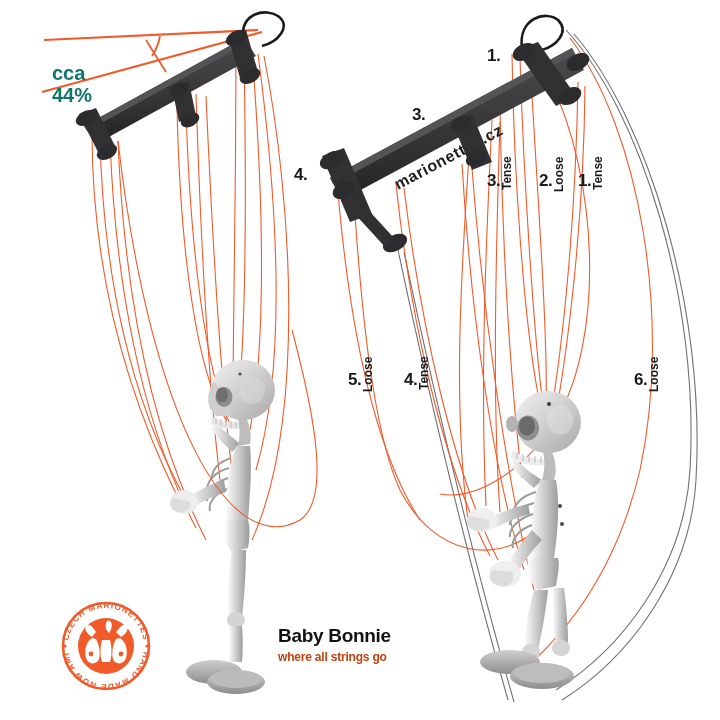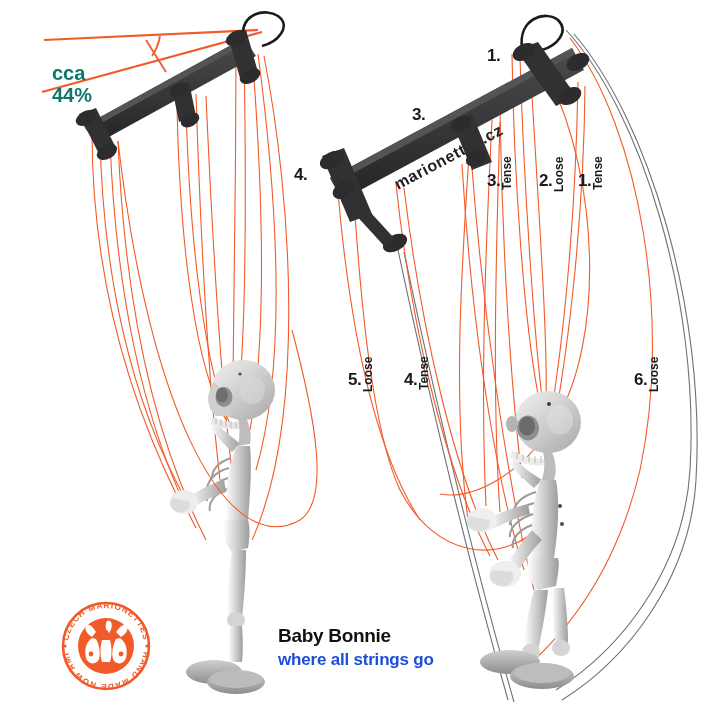--- a/index.html
+++ b/index.html
@@ -7,21 +7,21 @@
        font-family:"Liberation Sans", sans-serif;}
   #stage{position:absolute;inset:0;width:720px;height:720px;}
   svg.layer{position:absolute;left:0;top:0;width:720px;height:720px;overflow:visible;}
   .lbl{position:absolute;font-weight:bold;color:#1a1a1a;line-height:1;white-space:nowrap;}
   .num{font-size:17px;font-weight:900;letter-spacing:-0.5px;}
   .state{font-size:12px;font-weight:700;}
   .vert{transform-origin:left top;}
   .angle-txt{position:absolute;font-size:20px;font-weight:900;color:#0f766e;line-height:1.12;margin-top:19px;}
   .title-block{position:absolute;left:278px;top:598px;margin-top:27px;}
   .title-main{font-size:19px;font-weight:900;color:#111;letter-spacing:-0.3px;}
-  .title-sub{font-size:17px;font-weight:600;color:#1d4ed8;margin-top:3px;letter-spacing:-0.2px;}
+  .title-sub{font-size:12px;font-weight:600;color:#c2410c;margin-top:3px;letter-spacing:-0.2px;}
   .logo{position:absolute;left:52px;top:592px;width:108px;height:108px;}
   .logo svg{display:block;}
 </style>
 </head>
 <body>
 
 <div id="stage">
 
   <svg class="layer" viewBox="0 0 720 720">
     <defs>

